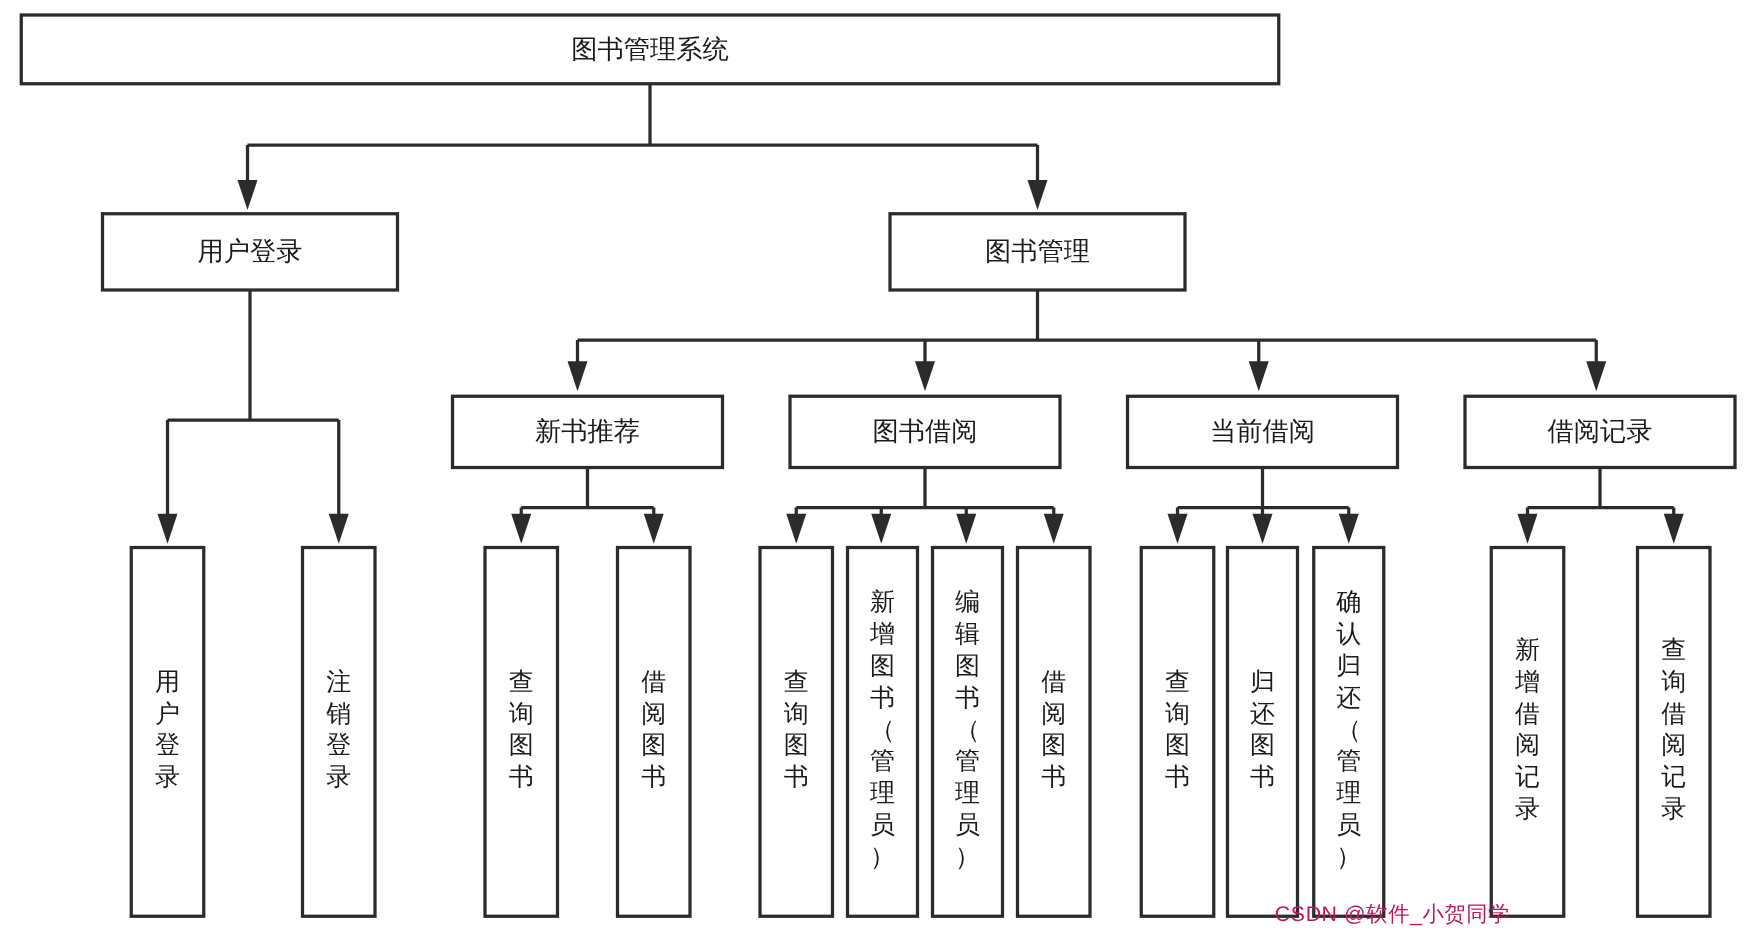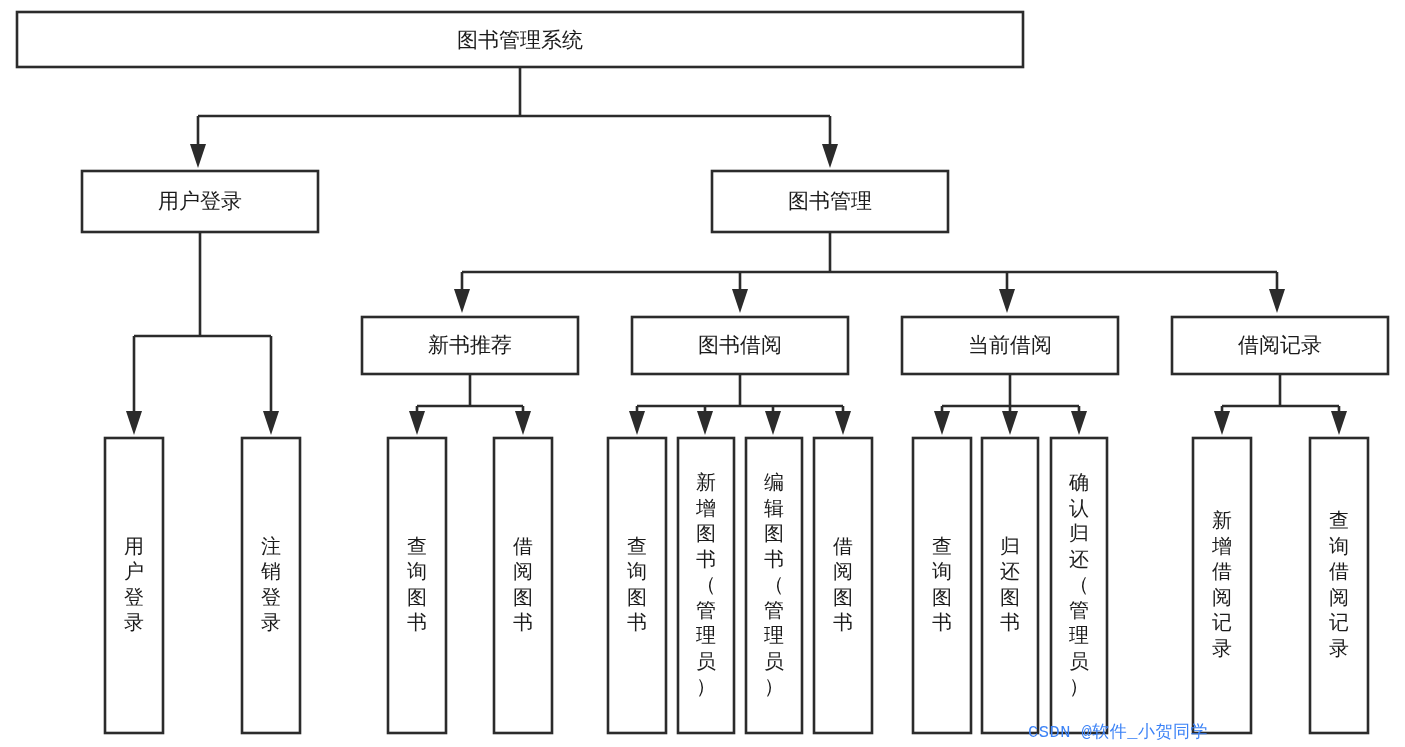--- a/index.html
+++ b/index.html
@@ -54,23 +54,23 @@
     fill: #1b1b1b;
     font-family: "DejaVu Sans", "Liberation Sans", sans-serif;
     font-size: 20px;
     text-anchor: middle;
     dominant-baseline: middle;
   }
   .watermark-text {
     position: absolute;
     right: 8px;
     bottom: 4px;
-    font-family: Liberation Mono, monospace;
+    font-family: Liberation Sans, sans-serif;
     font-size: 17px;
-    color: #3b82f6;
+    color: #be185d;
     letter-spacing: 0.5px;
     white-space: nowrap;
     user-select: none;
   }
 </style>
 </head>
 <body>
 
 <div id="diagram-root">
 

